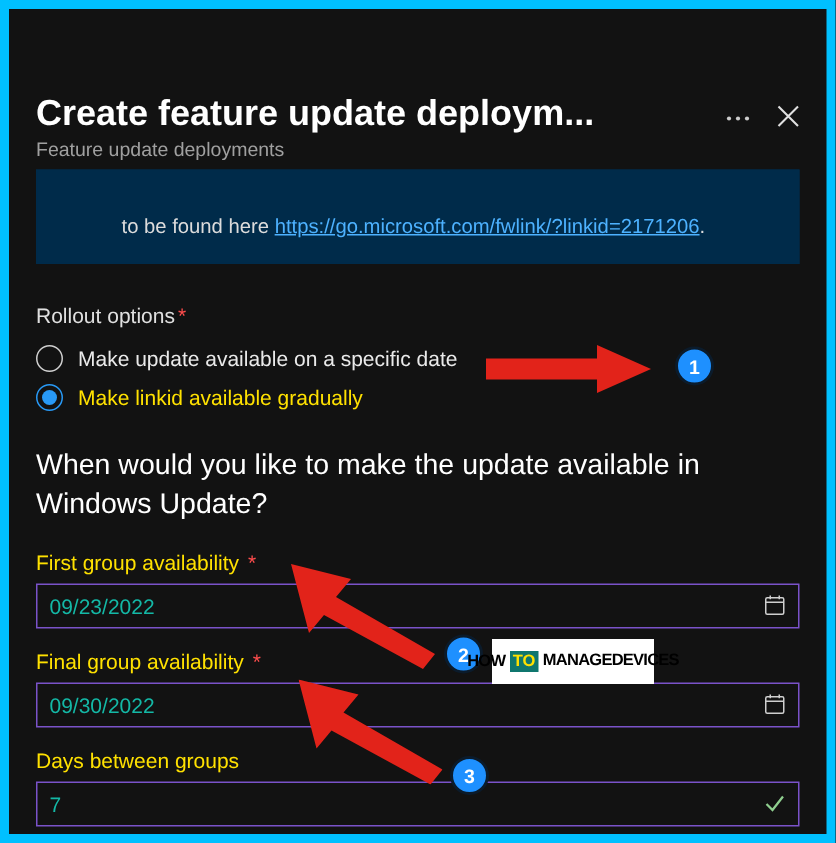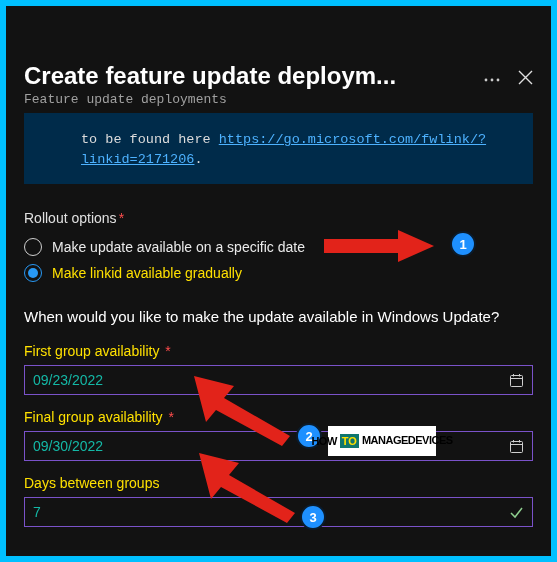--- a/index.html
+++ b/index.html
@@ -46,31 +46,29 @@
       font-size: 16px;
       letter-spacing: 2px;
       cursor: pointer;
     }
     .header-actions .close svg { display: block; }
     .subtitle {
       color: #a0a0a0;
       font-size: 13px;
       margin-top: 2px;
       margin-bottom: 6px;
-      font-family: Liberation Mono, monospace;
     }
     .info-banner {
       background: #002b4a;
       border: 1px solid #002b4a;
-      padding: 16px 14px 14px 56px;
+      padding: 27px 14px 14px 56px;
       color: #dcdcdc;
       font-size: 13.5px;
       line-height: 1.45;
       margin-bottom: 26px;
-      font-family: Liberation Mono, monospace;
     }
     .info-banner a {
       color: #4db2ff;
       text-decoration: underline;
       cursor: pointer;
     }
     .section-label {
       color: #e0e0e0;
       font-size: 14px;
       margin-bottom: 8px;
@@ -98,21 +96,21 @@
       width: 10px; height: 10px;
       background: #2899f5;
       border-radius: 50%;
       display: none;
     }
     .radio-item.selected .radio-dot { display: block; }
     .radio-label { color: #eaeaea; }
     .radio-item.selected .radio-label { color: #ffe100; }
     .question {
       color: #ffffff;
-      font-size: 15px;
+      font-size: 19px;
       line-height: 1.4;
       margin-bottom: 16px;
     }
     .field-label {
       color: #ffe100;
       font-size: 14px;
       margin-bottom: 6px;
     }
     .input-wrap {
       display: flex;

